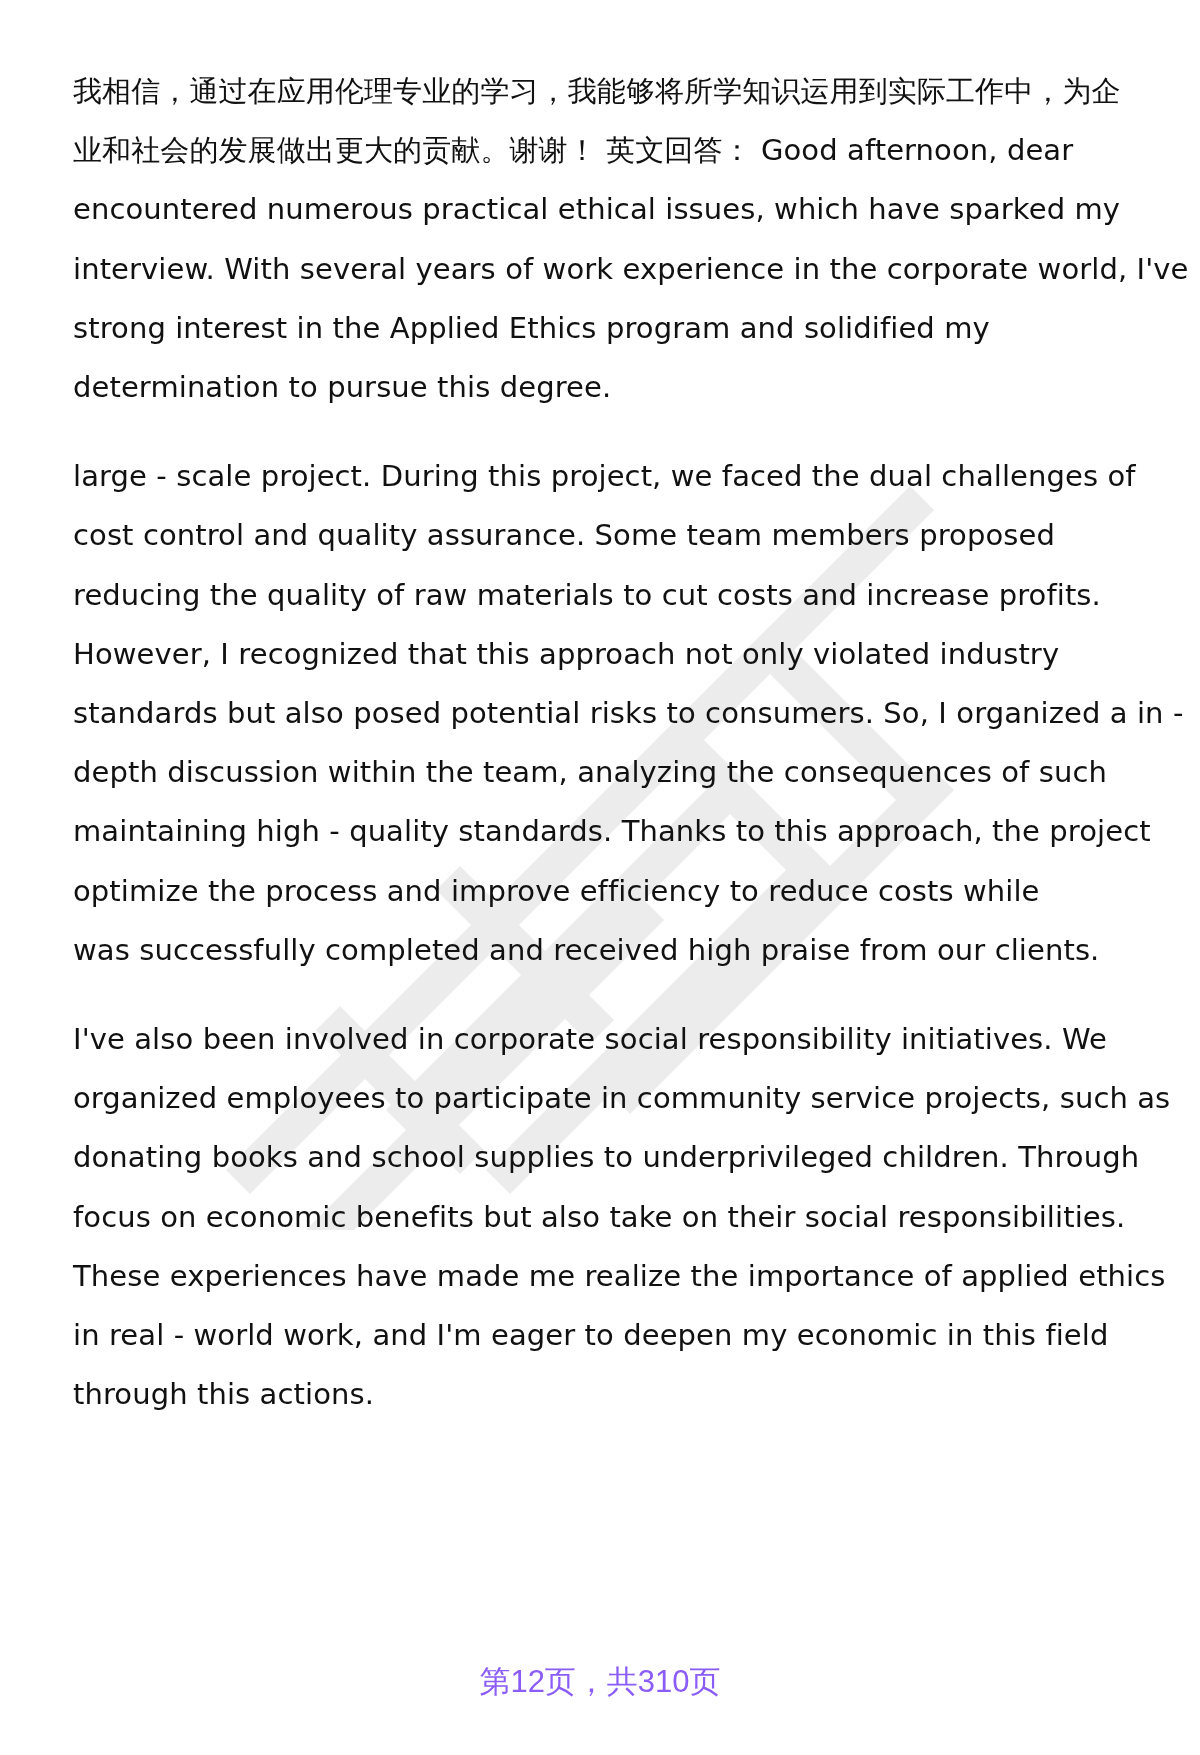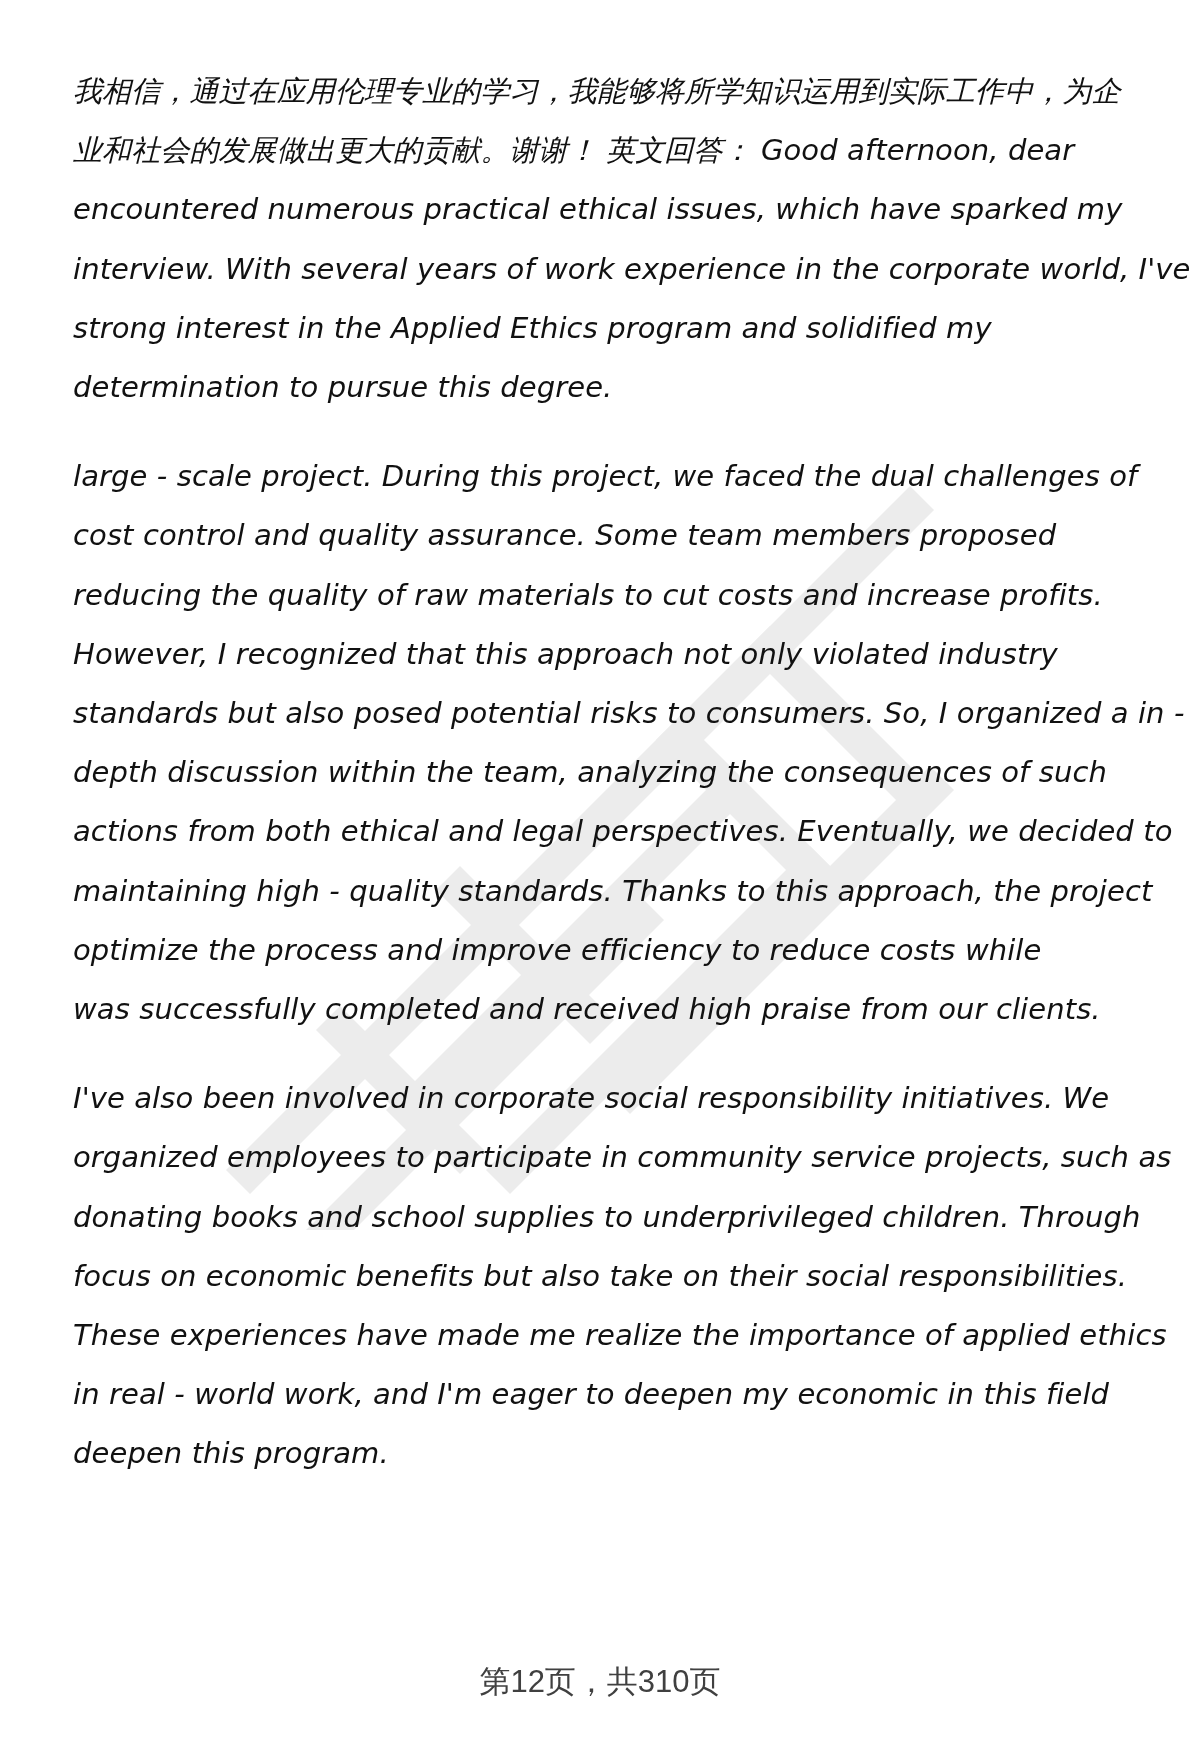--- a/index.html
+++ b/index.html
@@ -38,31 +38,30 @@
     }
     .para {
       margin: 0 0 30px 0;
       font-size: 29px;
       line-height: 59.2px;
       letter-spacing: 0.1px;
     }
     .line {
       display: block;
       white-space: nowrap;
-      font-style: italic;
     }
     .footer {
       position: absolute;
       left: 0;
       top: 1662px;
       width: 1200px;
       text-align: center;
       font-size: 31px;
       line-height: 40px;
-      color: #404040;
+      color: #8b5cf6;
       font-family: "Liberation Sans", "DejaVu Sans", sans-serif;
     }
   </style>
 </head>
 <body>
 
 <div class="page">
 
   <svg class="watermark" viewBox="0 0 760 760" xmlns="http://www.w3.org/2000/svg">
     <g fill="none" stroke="#000" stroke-width="34" stroke-linecap="square">
@@ -89,32 +88,31 @@
       <span class="line">determination to pursue this degree.</span>
     </p>
 
     <p class="para">
       <span class="line">large - scale project. During this project, we faced the dual challenges of</span>
       <span class="line">cost control and quality assurance. Some team members proposed</span>
       <span class="line">reducing the quality of raw materials to cut costs and increase profits.</span>
       <span class="line">However, I recognized that this approach not only violated industry</span>
       <span class="line">standards but also posed potential risks to consumers. So, I organized a in -</span>
       <span class="line">depth discussion within the team, analyzing the consequences of such</span>
-      <span class="line">actions from both ethical and legal perspectives. Eventually, we decided to</span>
       <span class="line">maintaining high - quality standards. Thanks to this approach, the project</span>
       <span class="line">optimize the process and improve efficiency to reduce costs while</span>
       <span class="line">was successfully completed and received high praise from our clients.</span>
     </p>
 
     <p class="para">
       <span class="line">I've also been involved in corporate social responsibility initiatives. We</span>
       <span class="line">organized employees to participate in community service projects, such as</span>
       <span class="line">donating books and school supplies to underprivileged children. Through</span>
       <span class="line">focus on economic benefits but also take on their social responsibilities.</span>
       <span class="line">These experiences have made me realize the importance of applied ethics</span>
       <span class="line">in real - world work, and I'm eager to deepen my economic in this field</span>
-      <span class="line">deepen this program.</span>
+      <span class="line">through this actions.</span>
     </p>
 
   </div>
 
   <div class="footer">第12页，共310页</div>
 </div>
 
 </body></html>

